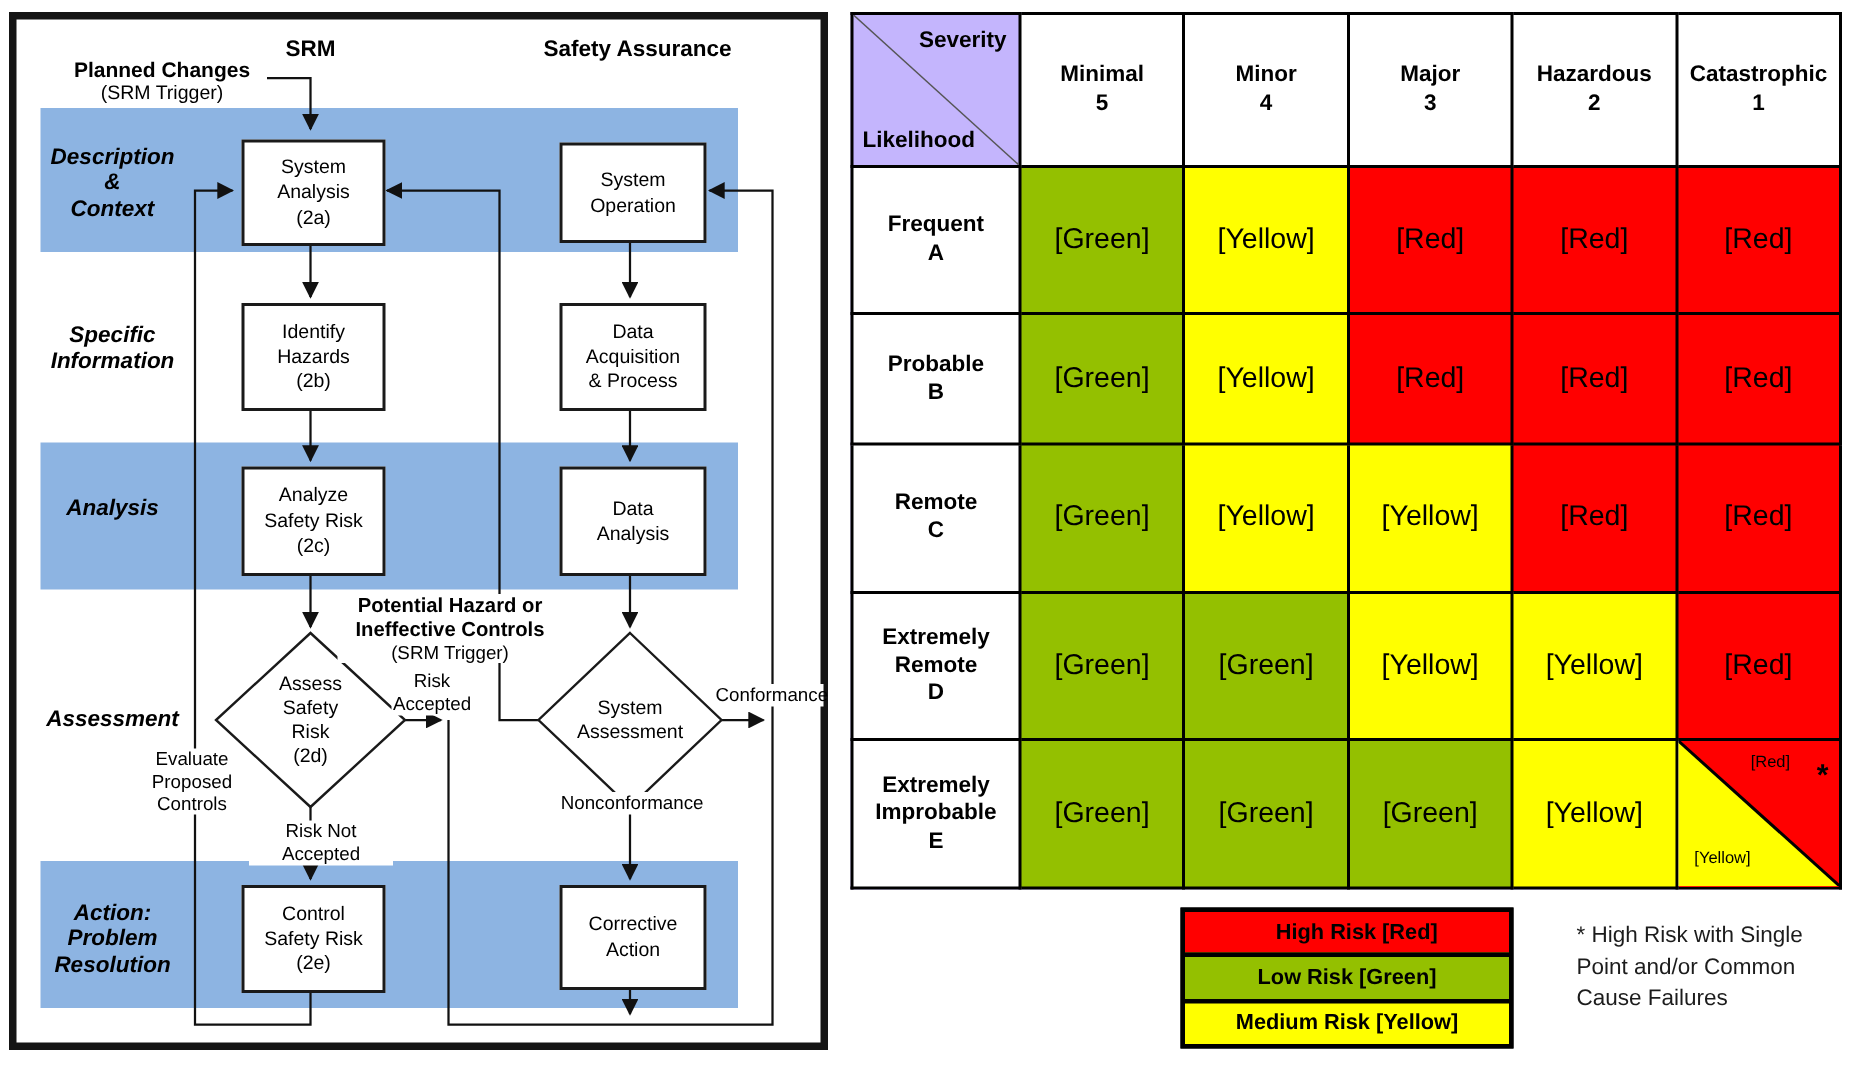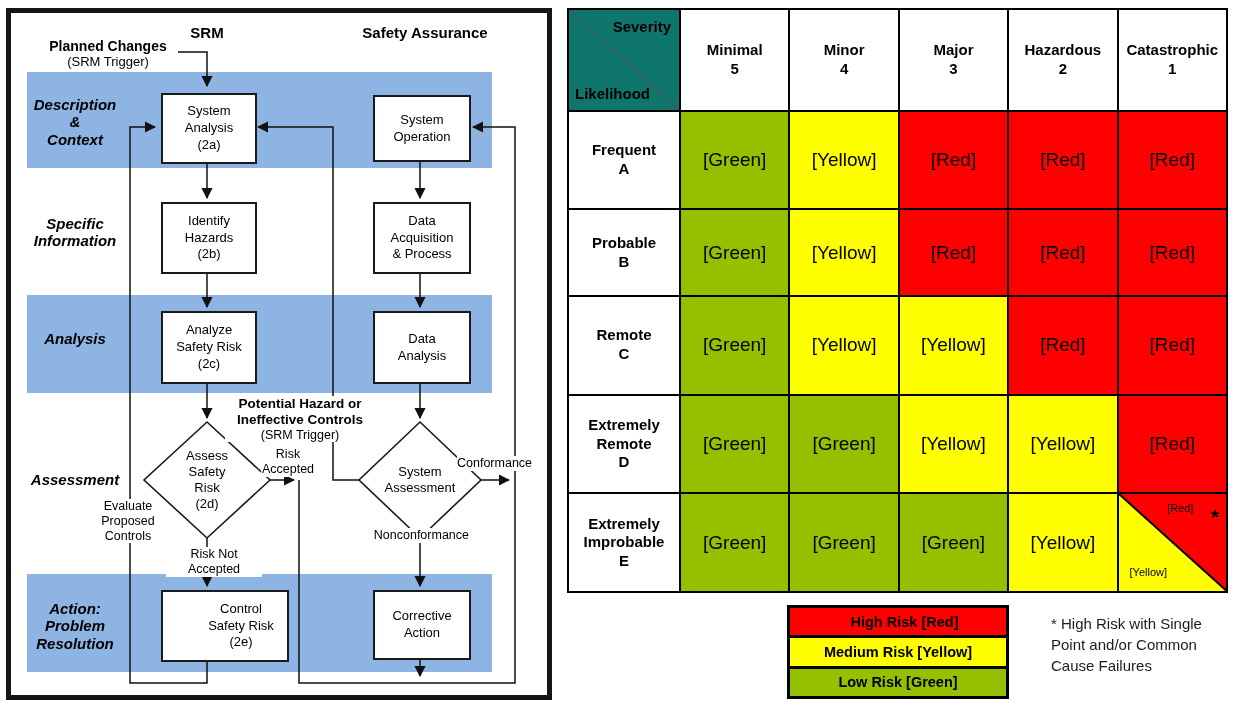--- a/index.html
+++ b/index.html
@@ -13,21 +13,21 @@
          font-size:15px;line-height:1.16;white-space:pre-line;}
   .coltitle{position:absolute;font-weight:bold;font-size:15px;text-align:center;}
   .fbox{position:absolute;background:#fff;border:2px solid #1a1a1a;display:flex;align-items:center;
         justify-content:center;text-align:center;font-size:13px;line-height:1.3;white-space:pre-line;}
   .dtext{position:absolute;display:flex;align-items:center;justify-content:center;text-align:center;
          font-size:13px;line-height:1.25;white-space:pre-line;}
   .elbl{position:absolute;background:#fff;font-size:12.5px;line-height:1.18;text-align:center;white-space:pre-line;}
   svg.layer{position:absolute;left:0;top:0;}
   
   table.matrix{position:absolute;left:567px;top:8px;width:661px;height:585px;border-collapse:collapse;
-               table-layout:fixed;background:#0f766e;}
+               table-layout:fixed;background:#c4b5fd;}
   table.matrix td{border:2.5px solid #000;text-align:center;vertical-align:middle;padding:0;}
   .hdr{font-weight:bold;font-size:15px;line-height:1.25;white-space:pre-line;background:#fff;}
   .val{font-size:19px;}
   .c-g{background:#94C000;}
   .c-y{background:#FFFF00;}
   .c-r{background:#FF0000;}
   .corner{position:relative;}
   .corner .sev{position:absolute;top:8px;right:8px;font-weight:bold;font-size:15px;}
   .corner .lik{position:absolute;bottom:8px;left:6px;font-weight:bold;font-size:15px;}
   .diagsvg{position:absolute;left:0;top:0;width:100%;height:100%;}
@@ -117,21 +117,21 @@
 Hazards
 (2b)</div>
     <div class="fbox" style="left:373px;top:202px;width:94px;height:68px;">Data
 Acquisition
 &amp; Process</div>
     <div class="fbox" style="left:161px;top:311px;width:92px;height:69px;">Analyze
 Safety Risk
 (2c)</div>
     <div class="fbox" style="left:373px;top:311px;width:94px;height:69px;">Data
 Analysis</div>
-    <div class="fbox" style="left:161px;top:590px;width:92px;height:68px;padding-left:32px;">Control
+    <div class="fbox" style="left:161px;top:590px;width:92px;height:68px;">Control
 Safety Risk
 (2e)</div>
     <div class="fbox" style="left:373px;top:590px;width:94px;height:66px;text-align:center;">Corrective
 Action</div>
 
     <div class="dtext" style="left:157px;top:427px;width:100px;height:106px;">Assess
 Safety
 Risk
 (2d)</div>
     <div class="dtext" style="left:368px;top:442px;width:104px;height:76px;">System
@@ -142,21 +142,21 @@
 Ineffective Controls</div>
       <div style="font-size:12.5px;">(SRM Trigger)</div>
     </div>
     <div class="elbl" style="left:261px;top:447px;width:54px;">Risk
 Accepted</div>
     <div class="elbl" style="left:99px;top:499px;width:58px;">Evaluate
 Proposed
 Controls</div>
     <div class="elbl" style="left:166px;top:547px;width:96px;">Risk Not Accepted</div>
     <div class="elbl" style="left:371px;top:528px;width:98px;text-align:right;">Nonconformance</div>
-    <div class="elbl" style="left:457px;top:456px;width:72px;">Conformance</div>
+    <div class="elbl" style="left:477px;top:456px;width:72px;">Conformance</div>
   </div>
 
   <table class="matrix">
     <colgroup>
       <col style="width:112px;">
         <col>
         <col>
         <col>
         <col>
         <col>
@@ -234,21 +234,21 @@
         <div class="sc-red">[Red]</div>
         <div class="sc-star">*</div>
         <div class="sc-yel">[Yellow]</div>
       </td>
     </tr>
   </tbody>
     </table>
 
   <div class="legend">
     <div class="row lg-r">High Risk [Red]</div>
+    <div class="row lg-g">Low Risk [Green]</div>
     <div class="row lg-y">Medium Risk [Yellow]</div>
-    <div class="row lg-g">Low Risk [Green]</div>
   </div>
 
   <div class="footnote">* High Risk with Single
 Point and/or Common
 Cause Failures</div>
 
 </div>
 
 </body></html>

